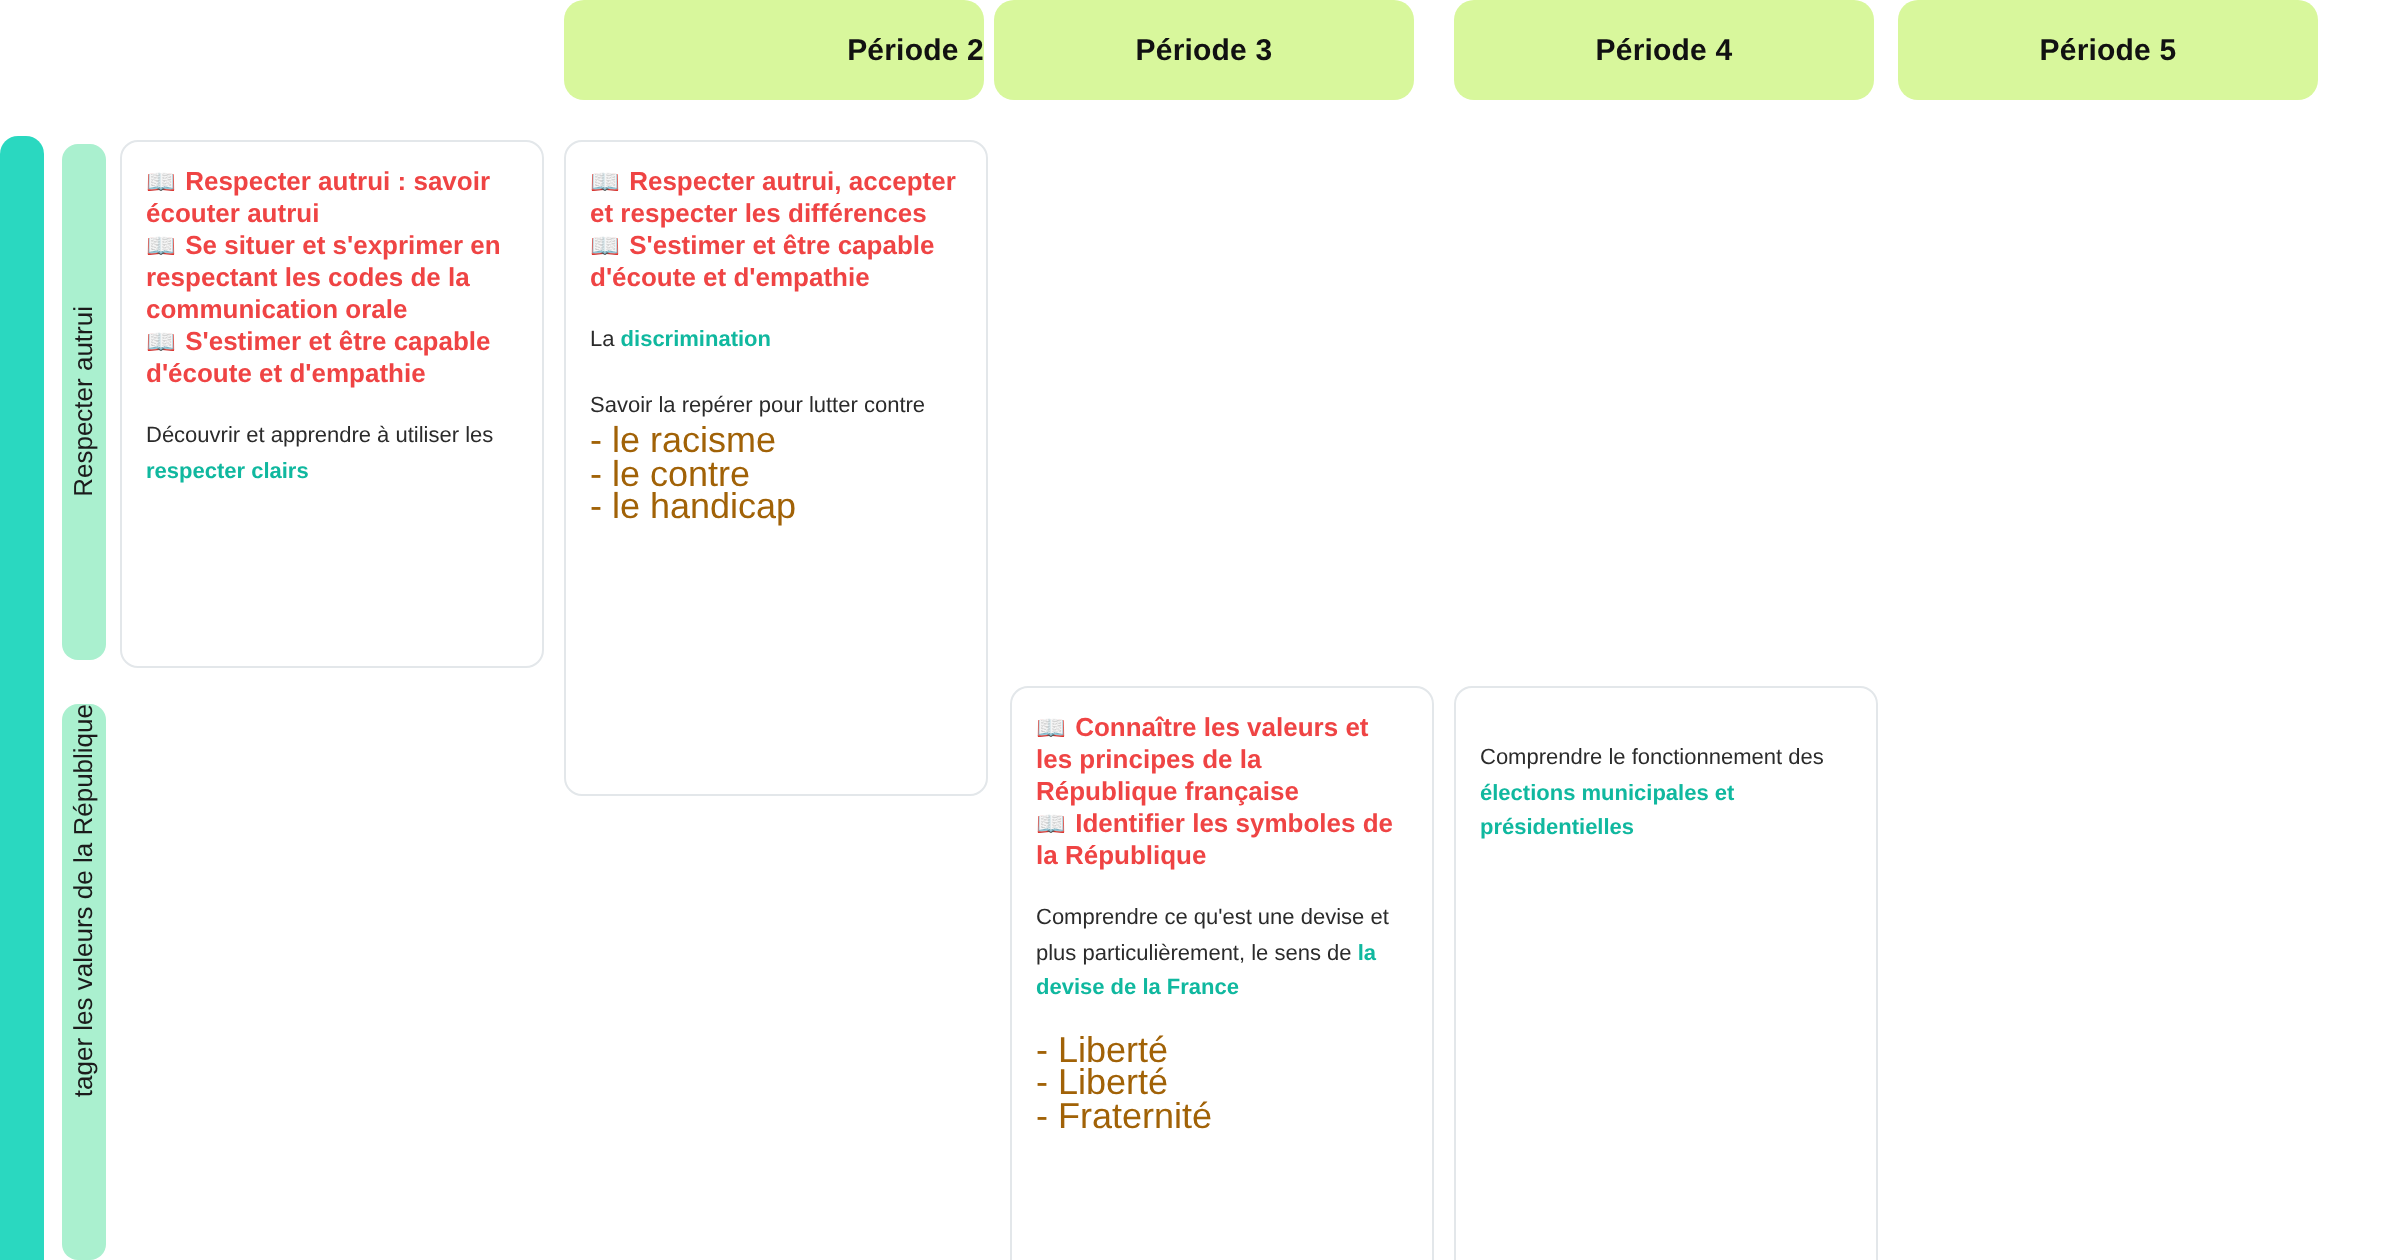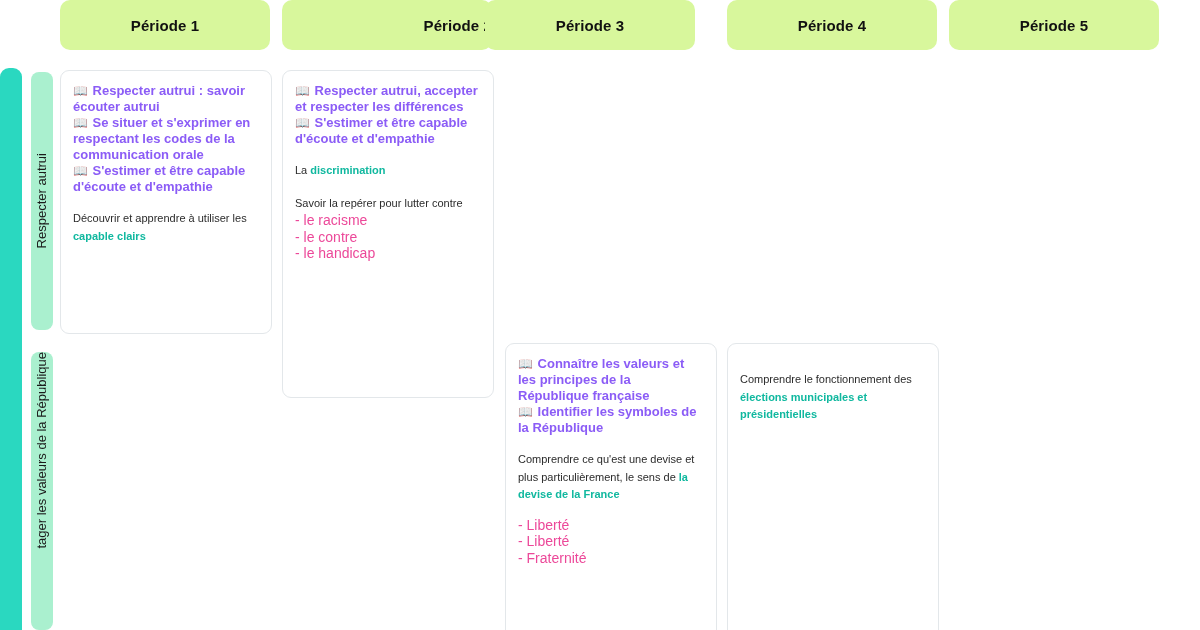--- a/index.html
+++ b/index.html
@@ -89,58 +89,55 @@
     border: 1px solid #e3e7ea;
     border-radius: 9px;
     box-sizing: border-box;
     padding: 12px 12px 10px 12px;
     overflow: hidden;
   }
   .card .heading {
     font-size: 13px;
     font-weight: bold;
     line-height: 16px;
-    color: #8b5cf6;
+    color: #ef4444;
     margin: 0;
   }
   .card .heading .bk {
     font-size: 12px;
     letter-spacing: 1px;
   }
   .card .body {
     font-size: 11px;
     line-height: 17.5px;
     color: #2b2b2b;
     margin: 15px 0 0 0;
   }
   .card .hl {
     color: #10b89f;
     font-weight: bold;
   }
   .card .list {
-    font-size: 14px;
+    font-size: 18px;
     line-height: 16.5px;
-    color: #ec4899;
+    color: #a16207;
     margin: 13px 0 0 0;
   }
   .card .list-inline {
     margin-top: 0;
   }
 </style>
 </head>
 <body>
 
 <div class="period-header">
-  <div class="period-chip" style="left:60px;  width:210px;">
-    <span class="chip-label">Période 1</span>
-  </div>
   <div class="period-chip" style="left:282px; width:210px;justify-content:flex-end;">
     <span class="chip-label">Période 2</span>
   </div>
-  <div class="period-chip" style="left:485px; width:210px;">
+  <div class="period-chip" style="left:497px; width:210px;">
     <span class="chip-label">Période 3</span>
   </div>
   <div class="period-chip" style="left:727px; width:210px;">
     <span class="chip-label">Période 4</span>
   </div>
   <div class="period-chip" style="left:949px; width:210px;">
     <span class="chip-label">Période 5</span>
   </div>
 </div>
 
@@ -156,21 +153,21 @@
 <div class="card" style="left:60px; top:70px; width:212px; height:264px;">
   <p class="heading">
     <span class="bk">📖</span>
     <span>Respecter autrui : savoir écouter autrui</span><br>
     <span class="bk">📖</span>
     <span>Se situer et s'exprimer en respectant les codes de la communication orale</span><br>
     <span class="bk">📖</span>
     <span>S'estimer et être capable d'écoute et d'empathie</span>
   </p>
   <p class="body">
-    <span>Découvrir et apprendre à utiliser les </span><span class="hl">capable clairs</span>
+    <span>Découvrir et apprendre à utiliser les </span><span class="hl">respecter clairs</span>
   </p>
 </div>
 
 <div class="card" style="left:282px; top:70px; width:212px; height:328px;">
   <p class="heading">
     <span class="bk">📖</span>
     <span>Respecter autrui, accepter et respecter les différences</span><br>
     <span class="bk">📖</span>
     <span>S'estimer et être capable d'écoute et d'empathie</span>
   </p>

